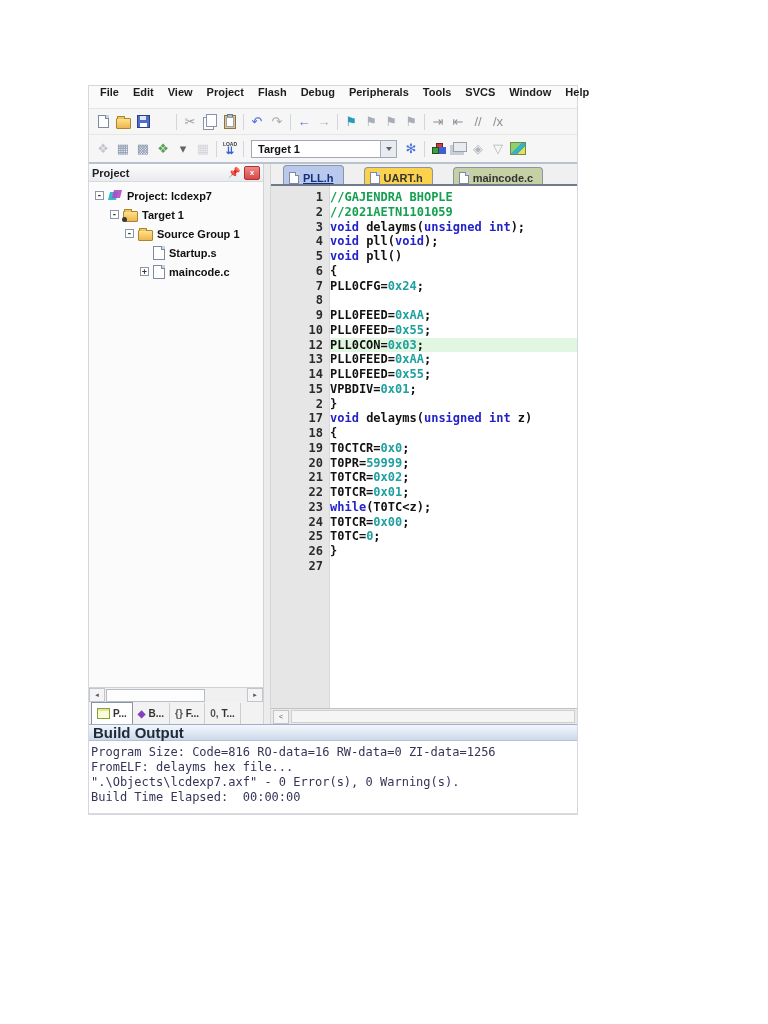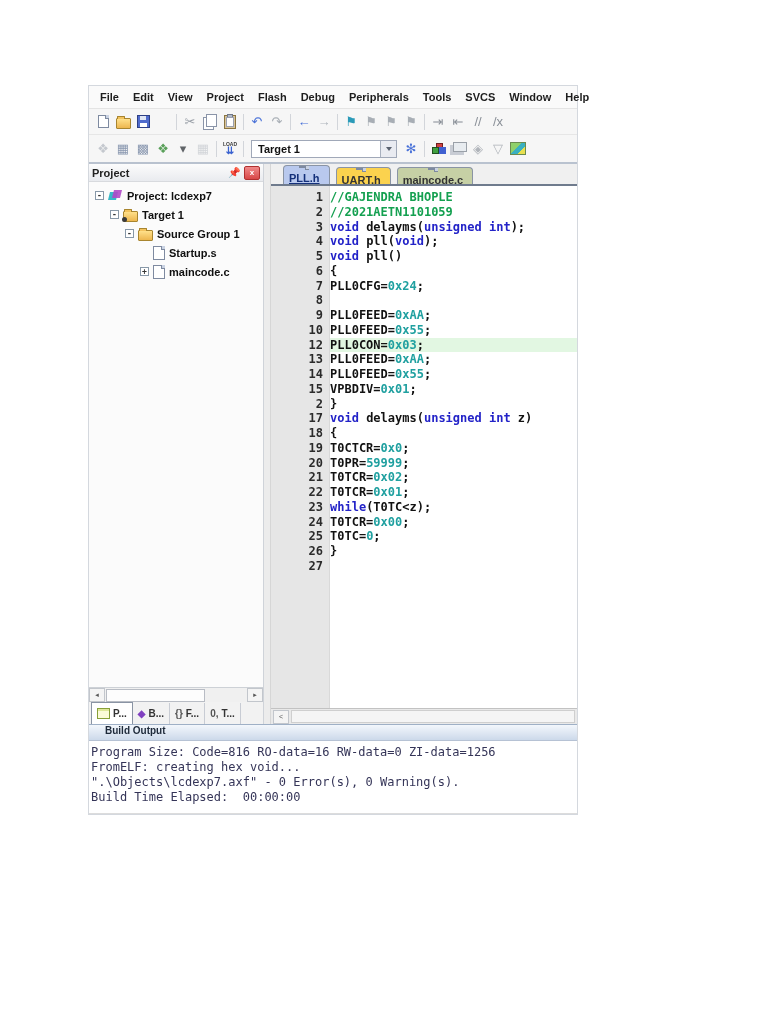--- a/index.html
+++ b/index.html
@@ -2,21 +2,21 @@
 <html style="--kw: #2323c8; --cm: #14a050; --num: #20a0a0; --plain: #121212; --hl: #e2f7e2;"><head>
 <meta charset="utf-8">
 <style>
   html,body{margin:0;padding:0;}
   body{width:768px;height:1024px;background:#ffffff;position:relative;
        font-family:"Liberation Sans",sans-serif;-webkit-font-smoothing:antialiased;}
   .app{position:absolute;left:88px;top:85px;width:490px;background:#f4f4f4;
        border:1px solid #d4d8de;box-sizing:border-box;}
 
   
-  .menu-bar{height:22px;display:flex;align-items:center;background:#fafafa;
+  .menu-bar{height:22px;display:flex;background:#fafafa;
             border-bottom:1px solid #e4e4e4;font-size:11px;font-weight:600;color:#1d1d1d;padding:0 4px;}
   .menu-item{padding:0 7px;cursor:default;}
 
   
   .toolbar{display:flex;align-items:center;background:#f6f6f6;padding:0 4px;}
   .tb1{height:25px;border-bottom:1px solid #e6e6e6;}
   .tb2{height:27px;border-bottom:2px solid #b9c2cf;}
   .tbtn{min-width:20px;height:19px;display:flex;align-items:center;justify-content:center;cursor:default;}
   .tbtn .g{font-size:13px;line-height:1;}
   .sep{width:1px;height:16px;background:#d2d5da;margin:0 3px;}
@@ -88,44 +88,44 @@
   .btab{display:flex;align-items:center;gap:3px;padding:3px 5px;border-right:1px solid #c8ccd4;height:15px;}
   .btab.active{border:1px solid #8a94a4;border-bottom:none;background:#fff;}
   .btab .pre{font-weight:bold;color:#555;}
   .btab .book{color:#8040c0;font-size:10px;line-height:1;}
 
   .splitter{width:6px;background:#ececec;border-right:1px solid #d6d6d6;}
 
   
   .editor{flex:1;display:flex;flex-direction:column;background:#fff;min-width:0;}
   .etabs{height:20px;display:flex;align-items:flex-end;padding-left:12px;border-bottom:2px solid #6f7b8d;background:#f0f0f0;}
-  .etab{height:16px;display:flex;align-items:center;gap:4px;padding:0 9px 0 5px;margin-right:6px;
+  .etab{height:16px;display:flex;align-items:flex-end;gap:4px;padding:0 9px 0 5px;margin-right:20px;
         border:1px solid #8a94a4;border-bottom:none;border-radius:4px 4px 0 0;
-        font-size:11px;font-weight:bold;color:#333;flex-direction:column;}
+        font-size:11px;font-weight:bold;color:#333;}
   .etab.active{color:#14307a;text-decoration:underline;height:18px;}
   .etab .ic-page{width:8px;height:10px;}
   .code-wrap{flex:1;position:relative;overflow:hidden;
              background:linear-gradient(to right,#e6e6e6 0 58px,#d9d9d9 58px 59px,#ffffff 59px);}
   .code{padding-top:4px;font-family:"DejaVu Sans Mono","Liberation Mono",monospace;
         font-size:12px;font-weight:bold;line-height:14.75px;}
   .crow{display:flex;white-space:pre;}
   .lnum{width:52px;flex:none;text-align:right;padding-right:7px;color:#2b2b2b;}
   .ltext{flex:1;color:var(--plain);}
   .crow.hl .ltext{background:var(--hl);}
   .tok-k{color:var(--kw);}
   .tok-c{color:var(--cm);}
   .tok-n{color:var(--num);}
   .tok-p{color:var(--plain);}
   .ed-hscroll{height:15px;border-top:1px solid #c2c2c2;background:#e9e9e9;display:flex;align-items:center;padding:0 2px;}
   .ed-track{flex:1;height:11px;background:#f5f5f5;border:1px solid #cfcfcf;margin-left:2px;}
 
   
   .bo-head{height:15px;background:linear-gradient(#f3f7fc,#ccd9ea);border-top:1px solid #9fb0c6;
-           border-bottom:1px solid #b6c2d4;display:flex;padding-left:16px;
-           font-size:10px;font-weight:bold;color:#1e2a3a;}
+           border-bottom:1px solid #b6c2d4;display:flex;align-items:center;padding-left:4px;
+           font-size:15px;font-weight:bold;color:#1e2a3a;}
   .bo-body{background:#fff;padding:4px 2px 8px 2px;font-family:"DejaVu Sans Mono","Liberation Mono",monospace;
            font-size:12px;font-weight:normal;color:#353558;line-height:15px;border-bottom:1px solid #dcdcdc;}
   .bline{white-space:pre;}
 </style>
 </head>
 <body>
 
 <div class="app">
 
   <div class="menu-bar" id="menu-bar">
@@ -376,18 +376,18 @@
       </div>
     </div>
 
   </div>
 
   <div class="bo-head">
     <span>Build Output</span>
   </div>
   <div class="bo-body" id="bo-body">
       <div class="bline">Program Size: Code=816 RO-data=16 RW-data=0 ZI-data=1256</div>
-      <div class="bline">FromELF: creating hex void...</div>
+      <div class="bline">FromELF: delayms hex file...</div>
       <div class="bline">".\Objects\lcdexp7.axf" - 0 Error(s), 0 Warning(s).</div>
       <div class="bline">Build Time Elapsed:  00:00:00</div>
     </div>
 
 </div>
 
 </body></html>

